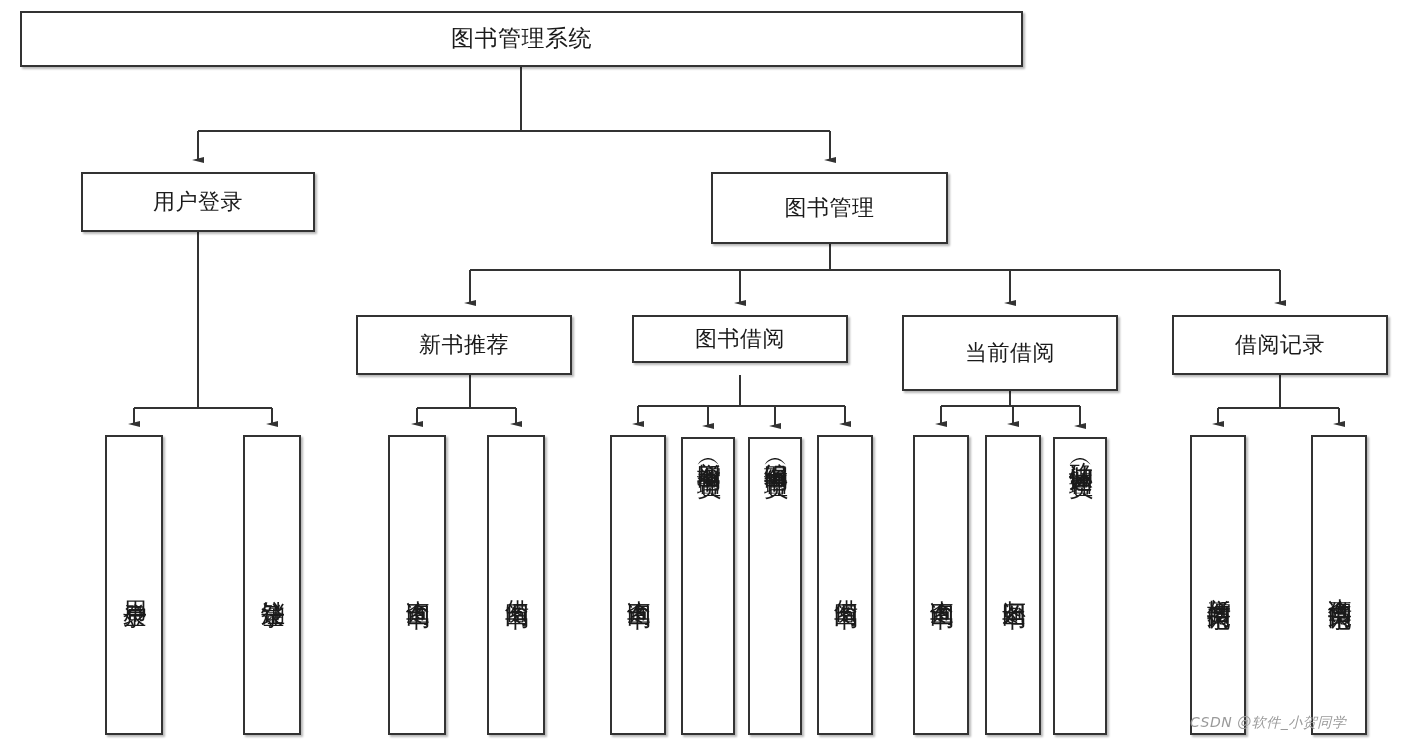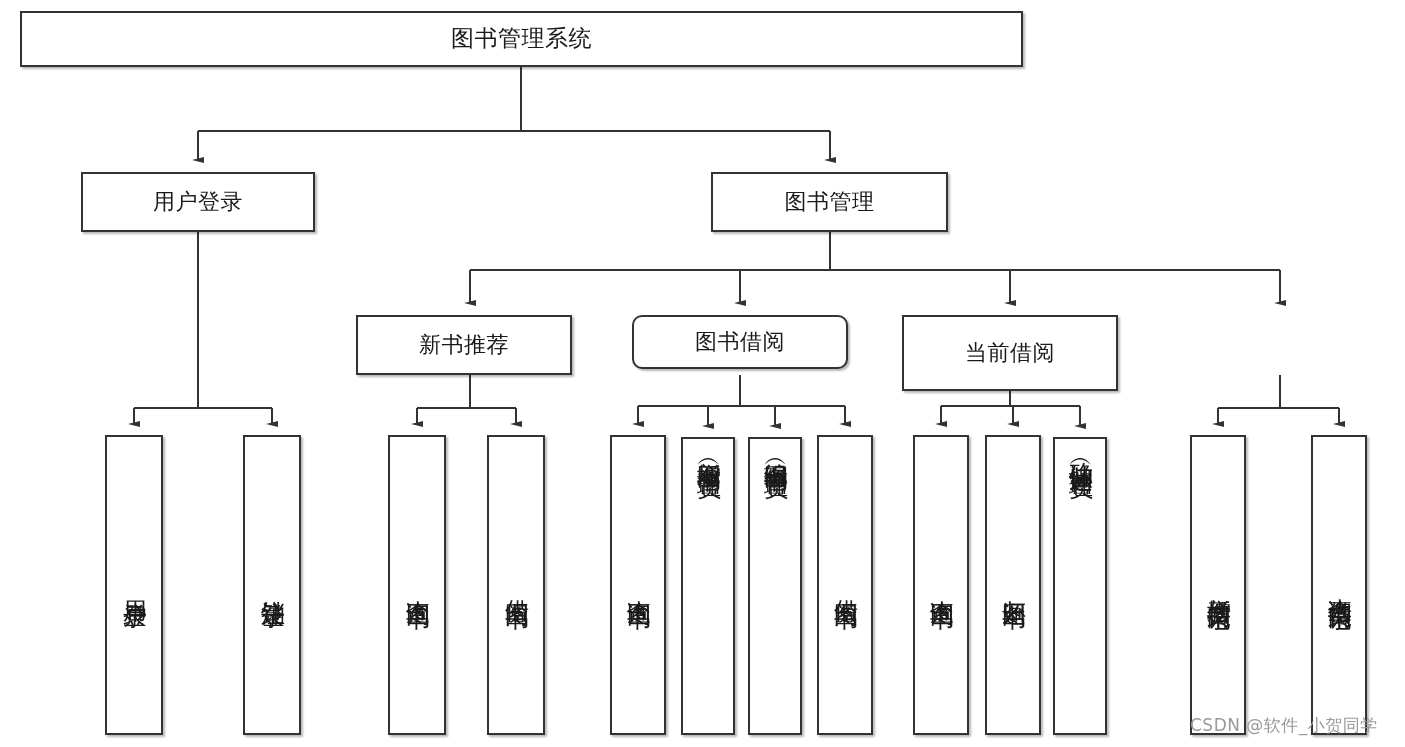--- a/index.html
+++ b/index.html
@@ -67,25 +67,26 @@
     letter-spacing: 2px;
   }
   .vert.leaf-centered {
     align-items: center;
     padding-top: 0;
   }
   #watermark {
     position: absolute;
     left: 1190px;
     top: 714px;
-    font-size: 17px;
+    font-size: 14px;
     color: #9a9a9a;
     white-space: nowrap;
     letter-spacing: 0.5px;
     font-family: "DejaVu Sans", "Liberation Sans", sans-serif;
+    font-style: italic;
   }
 </style>
 </head>
 <body>
 
 <div id="diagram-root">
 
   <svg id="connector-layer" viewBox="0 0 1405 747" width="1405" height="747" xmlns="http://www.w3.org/2000/svg">
     <defs>
       <marker id="arrowhead" markerWidth="10" markerHeight="12" refX="3" refY="6" orient="auto" markerUnits="userSpaceOnUse">
@@ -138,33 +139,36 @@
     </g>
   </svg>
 
   <div class="node-box horiz node-root" id="node-root" style="left: 20px; top: 11px; width: 1003px; height: 56px;">
     <span class="node-label">图书管理系统</span>
   </div>
 
   <div class="node-box horiz" id="node-l2-0" style="left: 81px; top: 172px; width: 234px; height: 60px;">
     <span class="node-label">用户登录</span>
   </div>
-  <div class="node-box horiz" id="node-l2-1" style="left: 711px; top: 172px; width: 237px; height: 60px;">
+  <div class="node-box horiz" id="node-l2-1" style="left: 711px; top: 172px; width: 237px; height: 72px;">
     <span class="node-label">图书管理</span>
   </div>
 
   <div class="node-box horiz" id="node-l3-0" style="left: 356px; top: 315px; width: 216px; height: 60px;">
     <span class="node-label">新书推荐</span>
   </div>
-  <div class="node-box horiz" id="node-l3-1" style="left: 632px; top: 315px; width: 216px; height: 54px; border-radius: 10px;">
+  <div class="node-box horiz" id="node-l3-1" style="left: 632px; top: 315px; width: 216px; height: 48px;">
     <span class="node-label">图书借阅</span>
   </div>
   <div class="node-box horiz" id="node-l3-2" style="left: 902px; top: 315px; width: 216px; height: 76px;">
     <span class="node-label">当前借阅</span>
   </div>
+  <div class="node-box horiz" id="node-l3-3" style="left: 1172px; top: 315px; width: 216px; height: 60px;">
+    <span class="node-label">借阅记录</span>
+  </div>
 
   <div class="node-box vert leaf-centered" id="node-leaf-0" style="left: 105px; top: 435px; width: 58px; height: 300px;">
     <span class="node-label">用户登录</span>
   </div>
   <div class="node-box vert leaf-centered" id="node-leaf-1" style="left: 243px; top: 435px; width: 58px; height: 300px;">
     <span class="node-label">注销登录</span>
   </div>
   <div class="node-box vert leaf-centered" id="node-leaf-2" style="left: 388px; top: 435px; width: 58px; height: 300px;">
     <span class="node-label">查询图书</span>
   </div>

